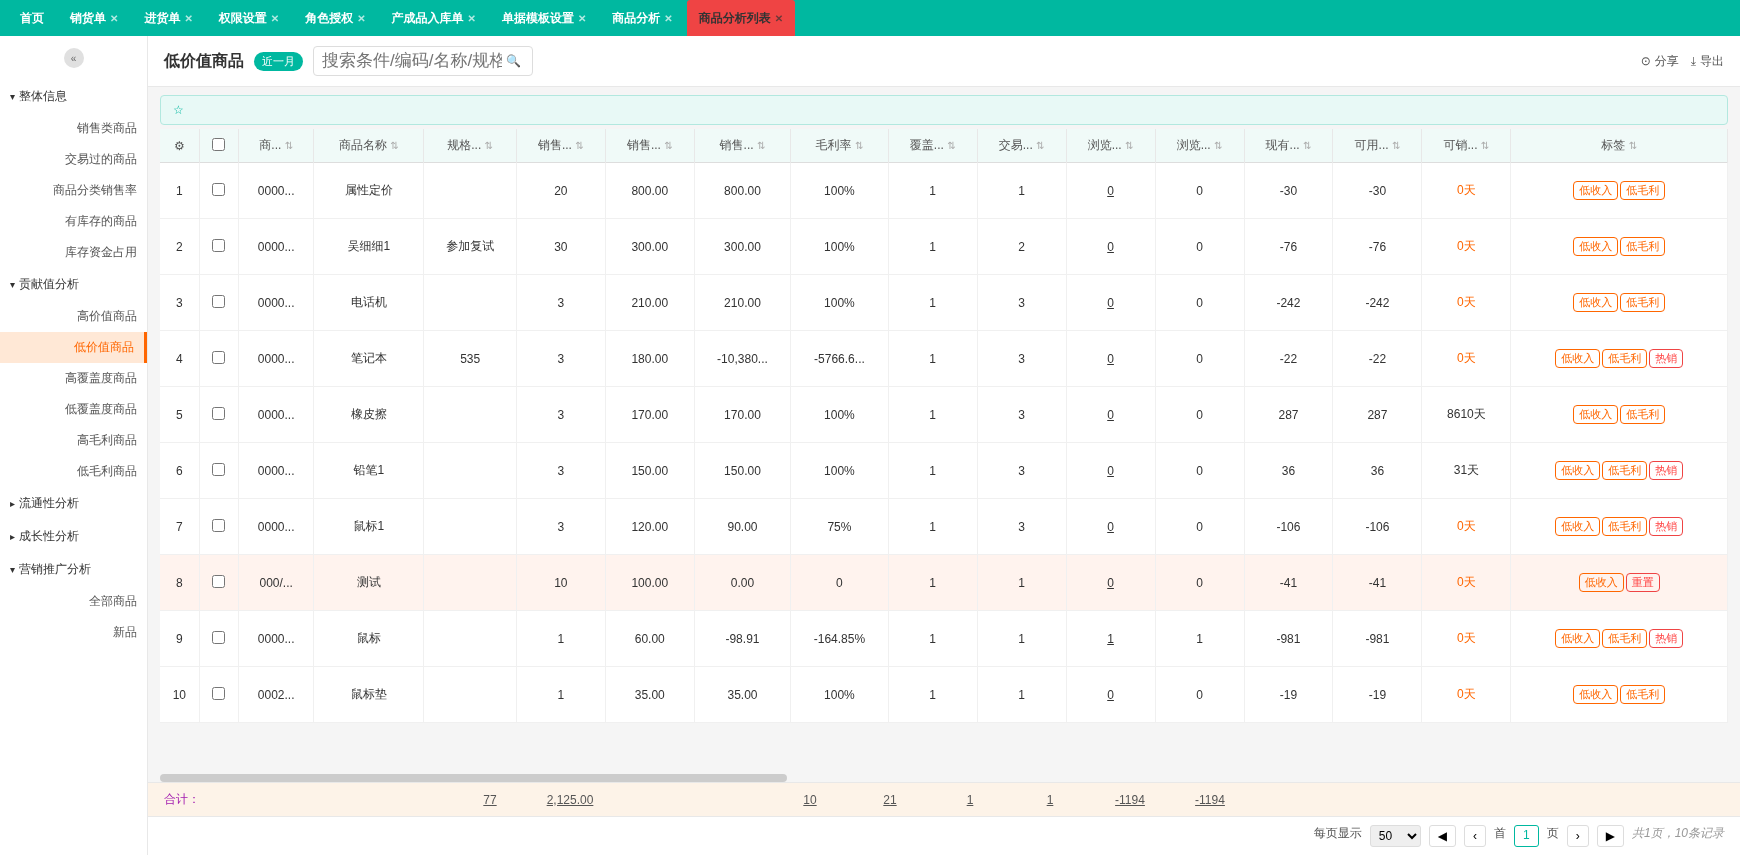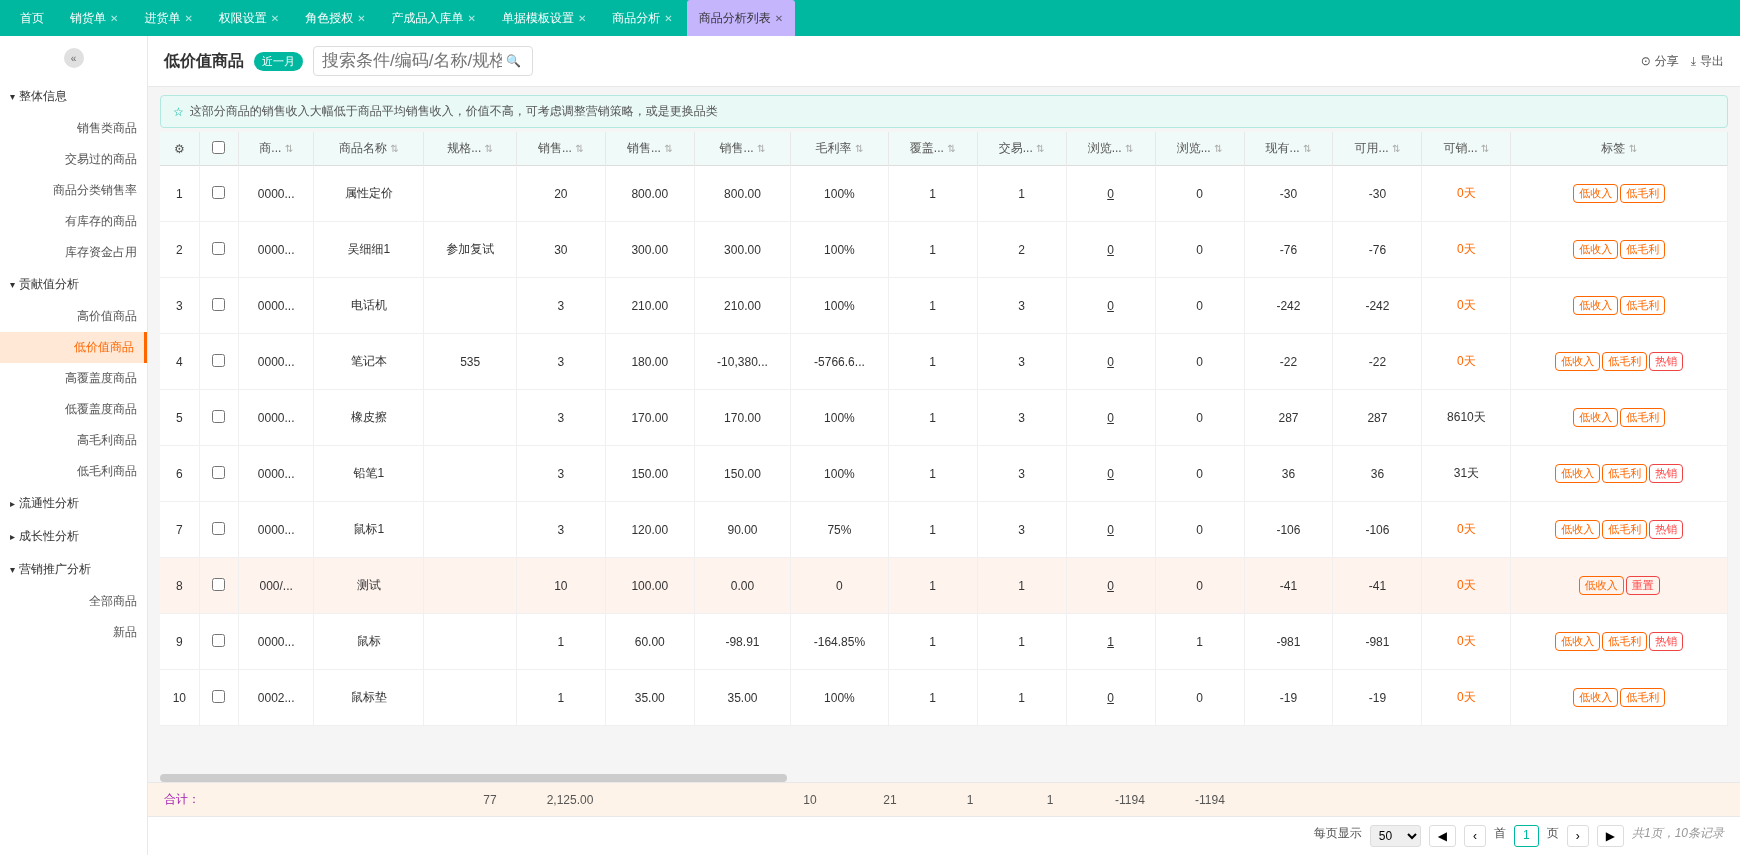--- a/index.html
+++ b/index.html
@@ -17,23 +17,24 @@
     .nav-item {
       color: #fff;
       padding: 6px 12px;
       cursor: pointer;
       white-space: nowrap;
       border-radius: 3px 3px 0 0;
       display: flex;
       align-items: center;
       gap: 4px;
       height: 36px;
+      font-weight: bold;
     }
     .nav-item.active {
-      background: #c4b5fd;
+      background: #ef4444;
       color: #333;
     }
     .nav-item .close-x {
       font-size: 10px;
       opacity: 0.7;
       cursor: pointer;
     }
 
     
     .main-layout {
@@ -206,21 +207,21 @@
       background: #fdf3e8;
       padding: 8px 16px;
       display: flex;
       align-items: center;
       border-top: 1px solid #e8e8e8;
       gap: 20px;
       font-size: 12px;
       color: #555;
     }
     .footer-label { font-weight: 400; color: #a21caf; }
-    .footer-item { min-width: 60px; text-align: center; }
+    .footer-item { min-width: 60px; text-align: center; text-decoration: underline; }
 
     
     .pagination-bar {
       background: #fff;
       padding: 8px 16px;
       display: flex;
       justify-content: flex-end;
       border-top: 1px solid #e8e8e8;
       gap: 8px;
       font-size: 12px;
@@ -377,21 +378,20 @@
         </div>
         <div class="header-btn">
           <span>⤓</span>
           <span>导出</span>
         </div>
       </div>
     </div>
 
     <div class="info-bar">
       <span style="color:#00b8a0;">☆</span>
-      <span>这部分商品的销售收入大幅低于商品平均销售收入，价值不高，可考虑调整营销策略，或是更换品类</span>
     </div>
 
     <div class="table-wrapper">
       <table>
         <thead>
           <tr>
             <th>⚙</th>
             <th><input type="checkbox" style=""></th>
             <th>商... <span class="sort-icon">⇅</span></th>
             <th>商品名称 <span class="sort-icon">⇅</span></th>

